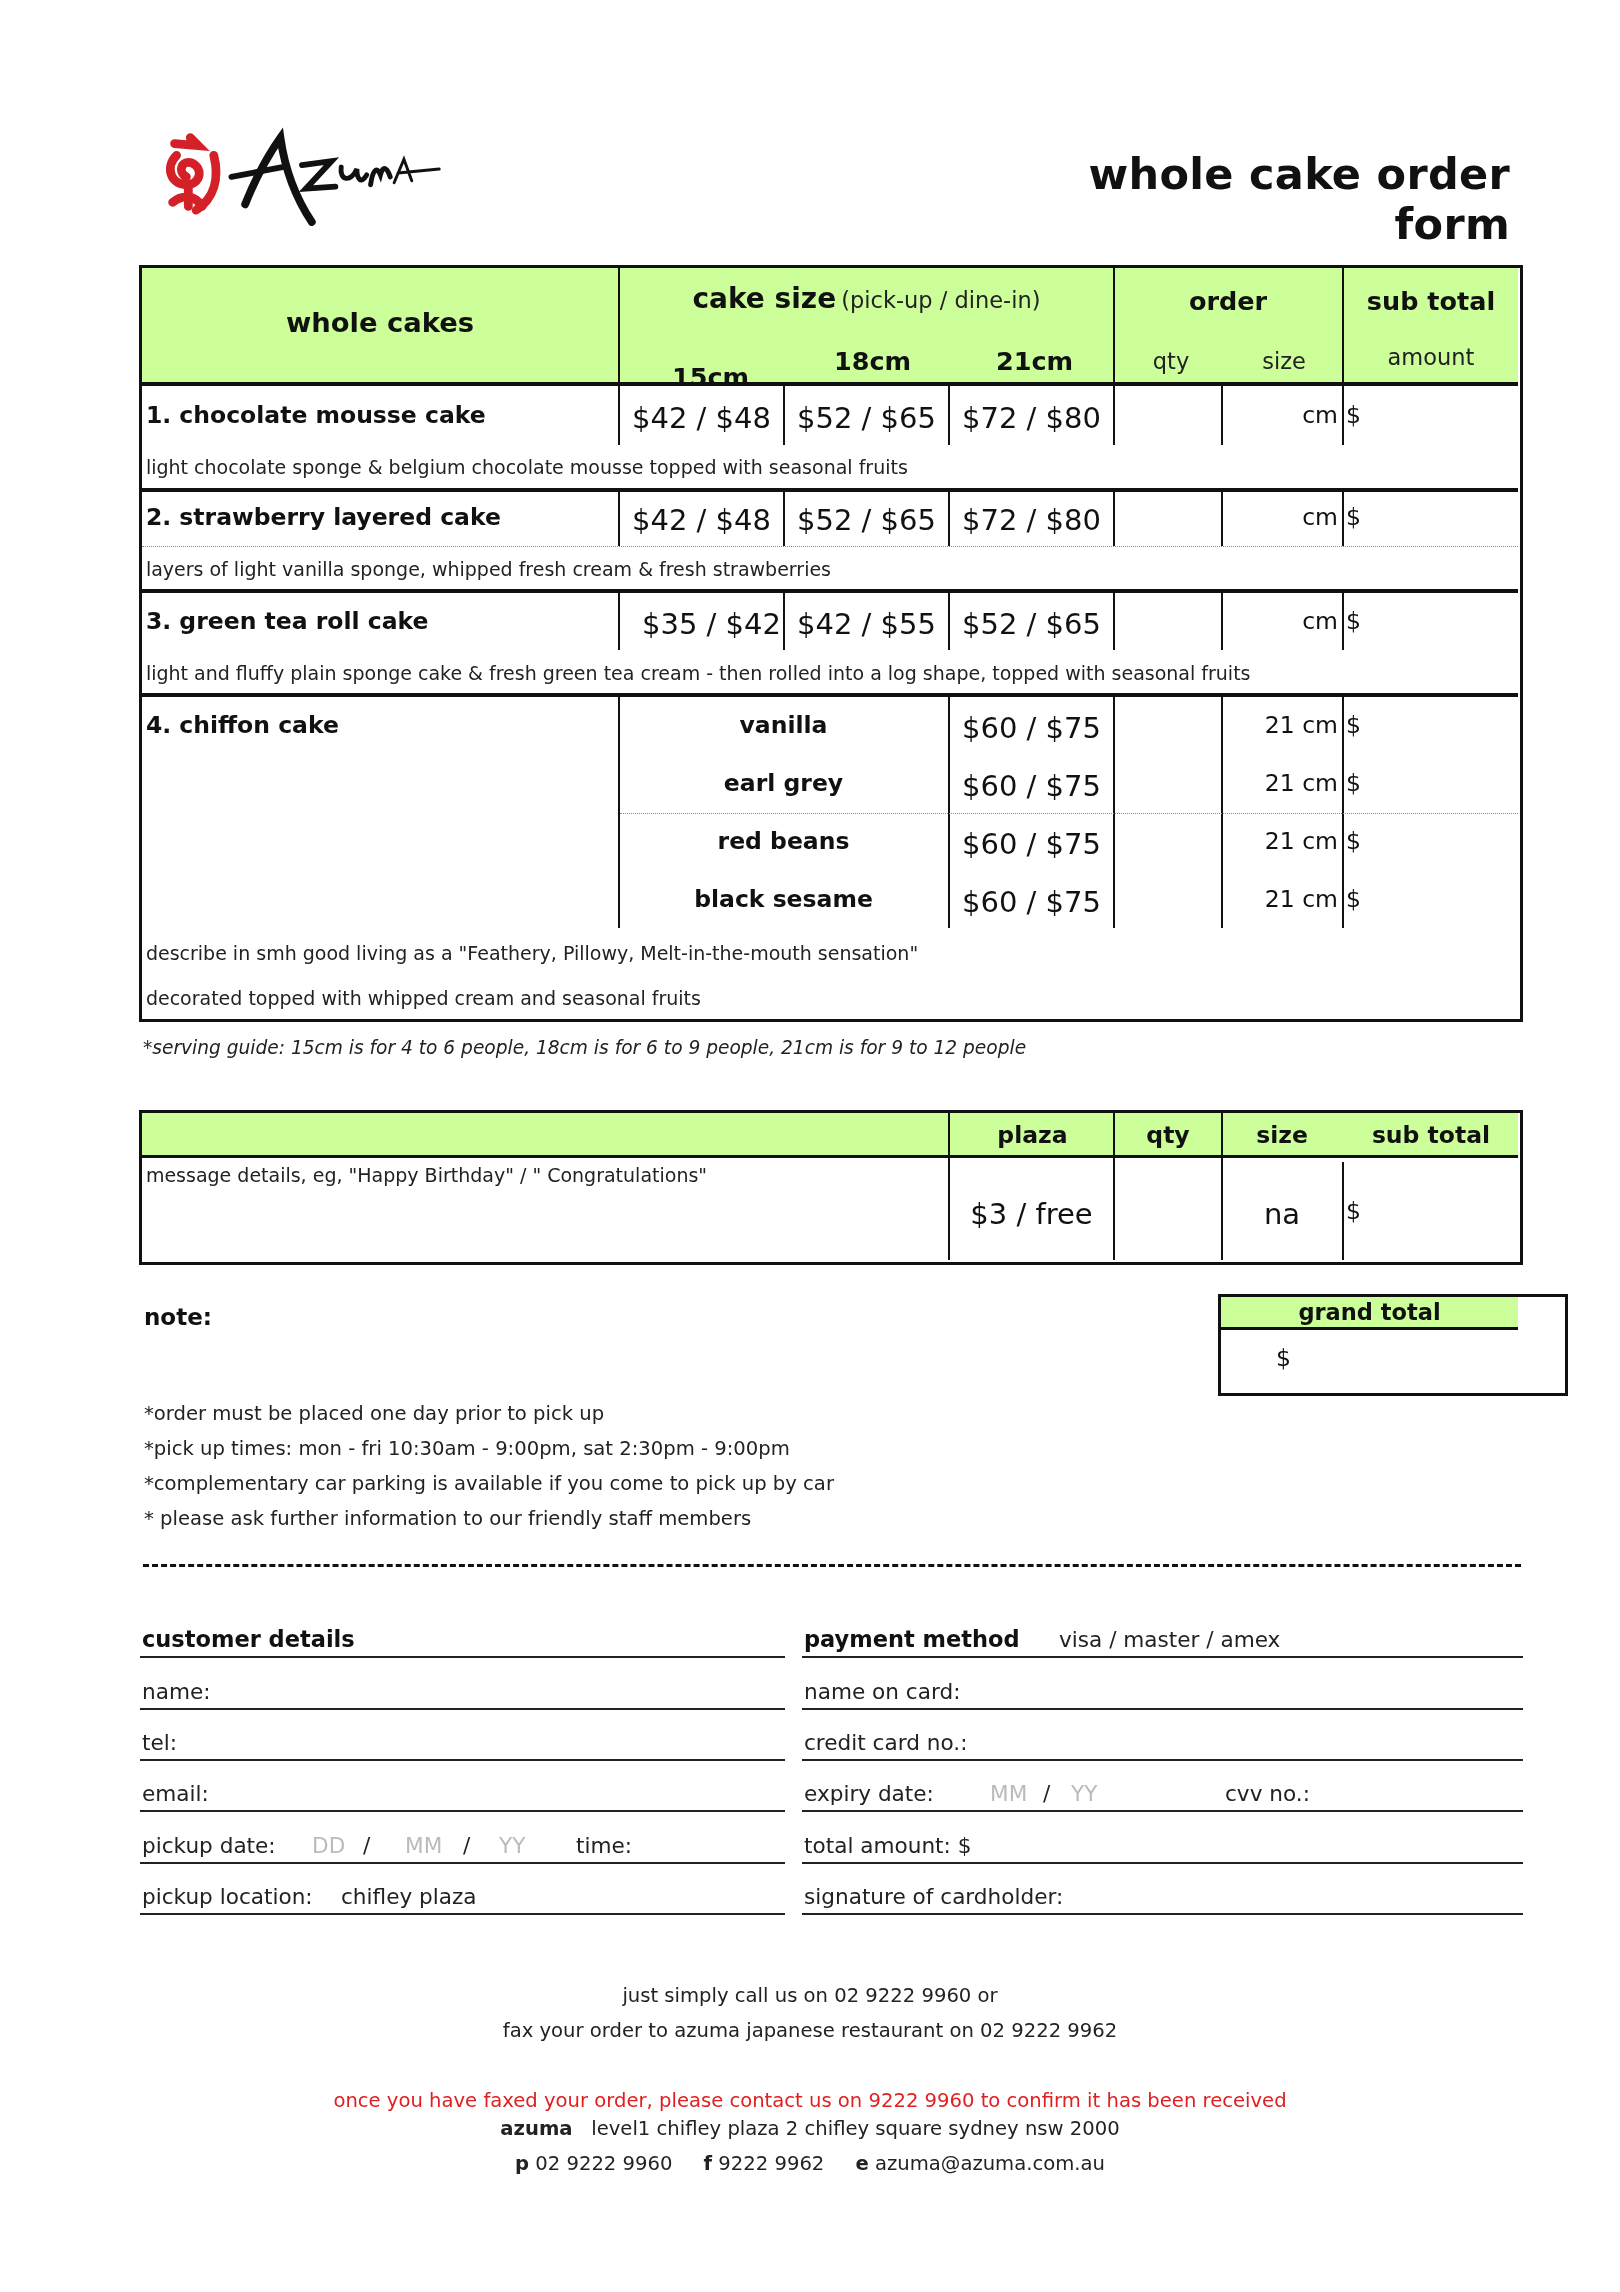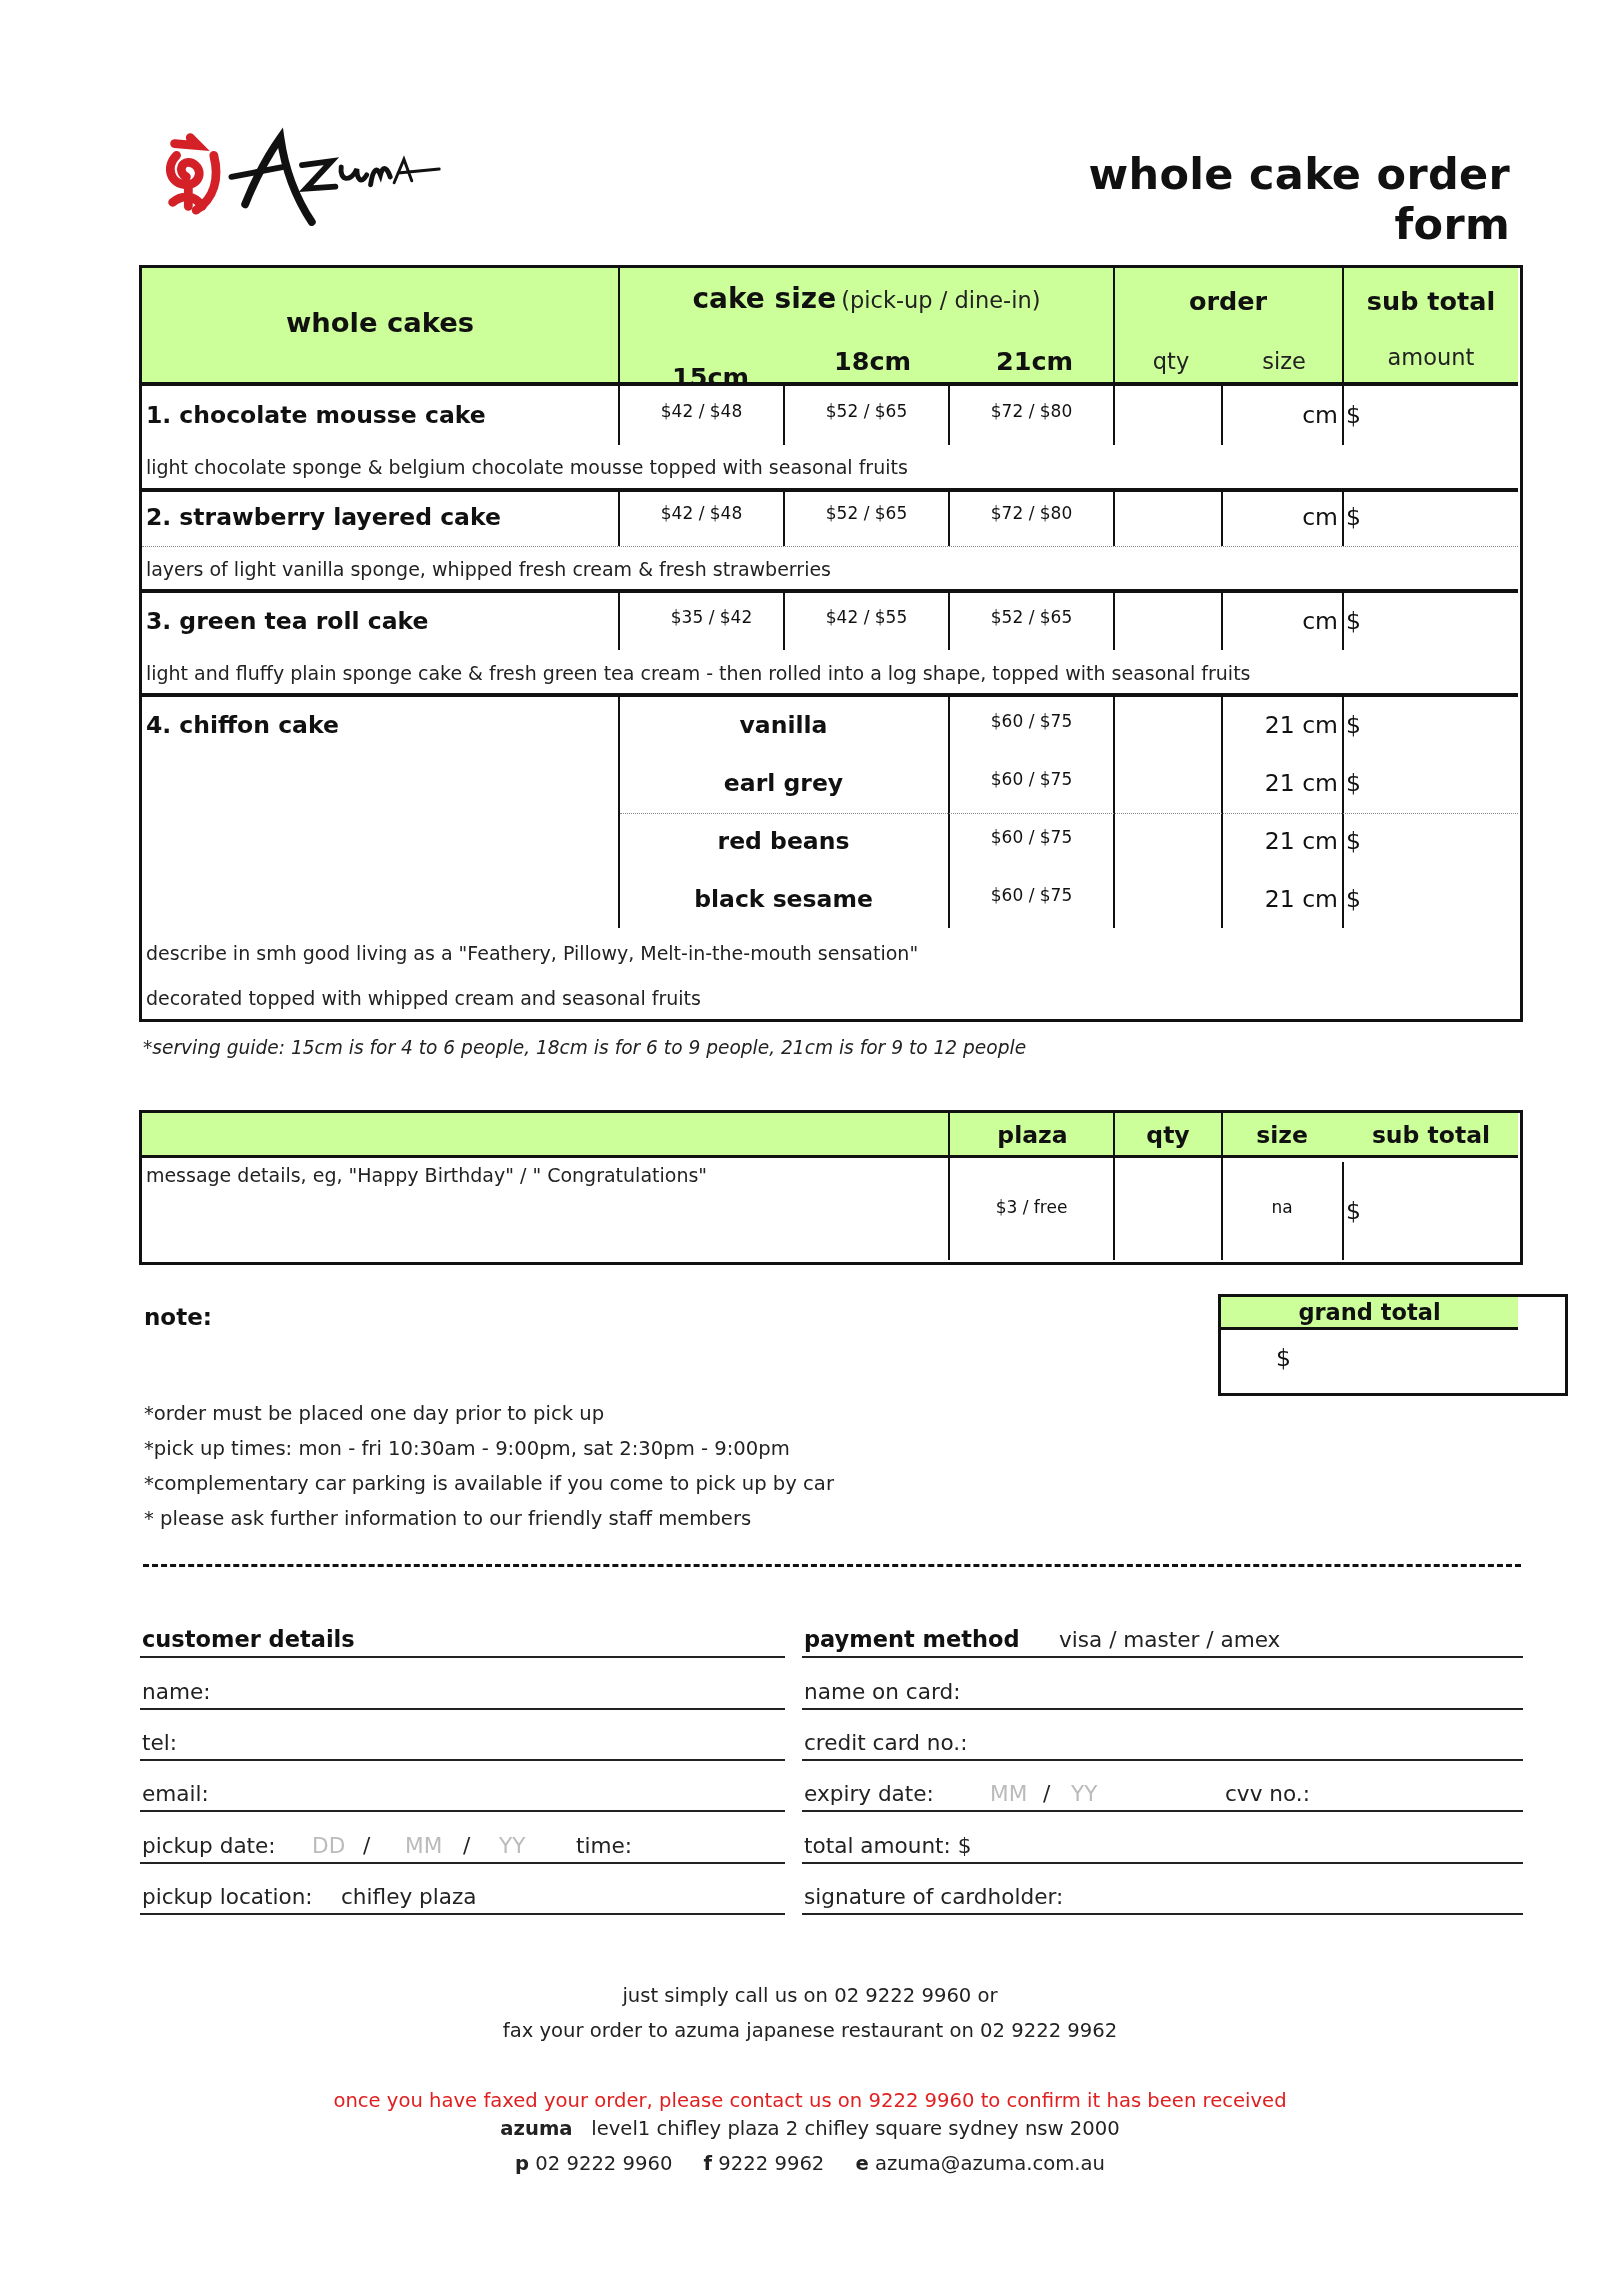--- a/index.html
+++ b/index.html
@@ -18,21 +18,21 @@
   .hdr { left: 0; top: 0; width: 1376px; height: 118px; border-bottom: 4.9px solid #111; }
   .vline { position: absolute; background: #111; width: 2px; }
   .hline { position: absolute; background: #111; height: 3.9px; left: 0; width: 1376px; }
   .dotline { position: absolute; height: 0; border-top: 1px dotted #888; }
 
   .h-bold { font-weight: bold; font-size: 28px; }
   .h-semibold { font-weight: bold; font-size: 25.5px; }
   .h-reg { font-size: 22.5px; color: #222; }
 
   .cake-name { font-weight: bold; font-size: 23.5px; }
-  .price { font-size: 17px; text-align: center; }
+  .price { font-size: 29px; text-align: center; }
   .desc { font-size: 19px; color: #222; }
   .cm { font-size: 23.5px; text-align: right; }
   .dollar { font-size: 23.5px; }
 
   .serving { left: 143px; top: 1037px; font-size: 18.6px; font-style: italic; color: #222; }
 
   
   .plaque { left: 139px; top: 1110px; width: 1384px; height: 155px; border: 3.9px solid #111; }
 
   

